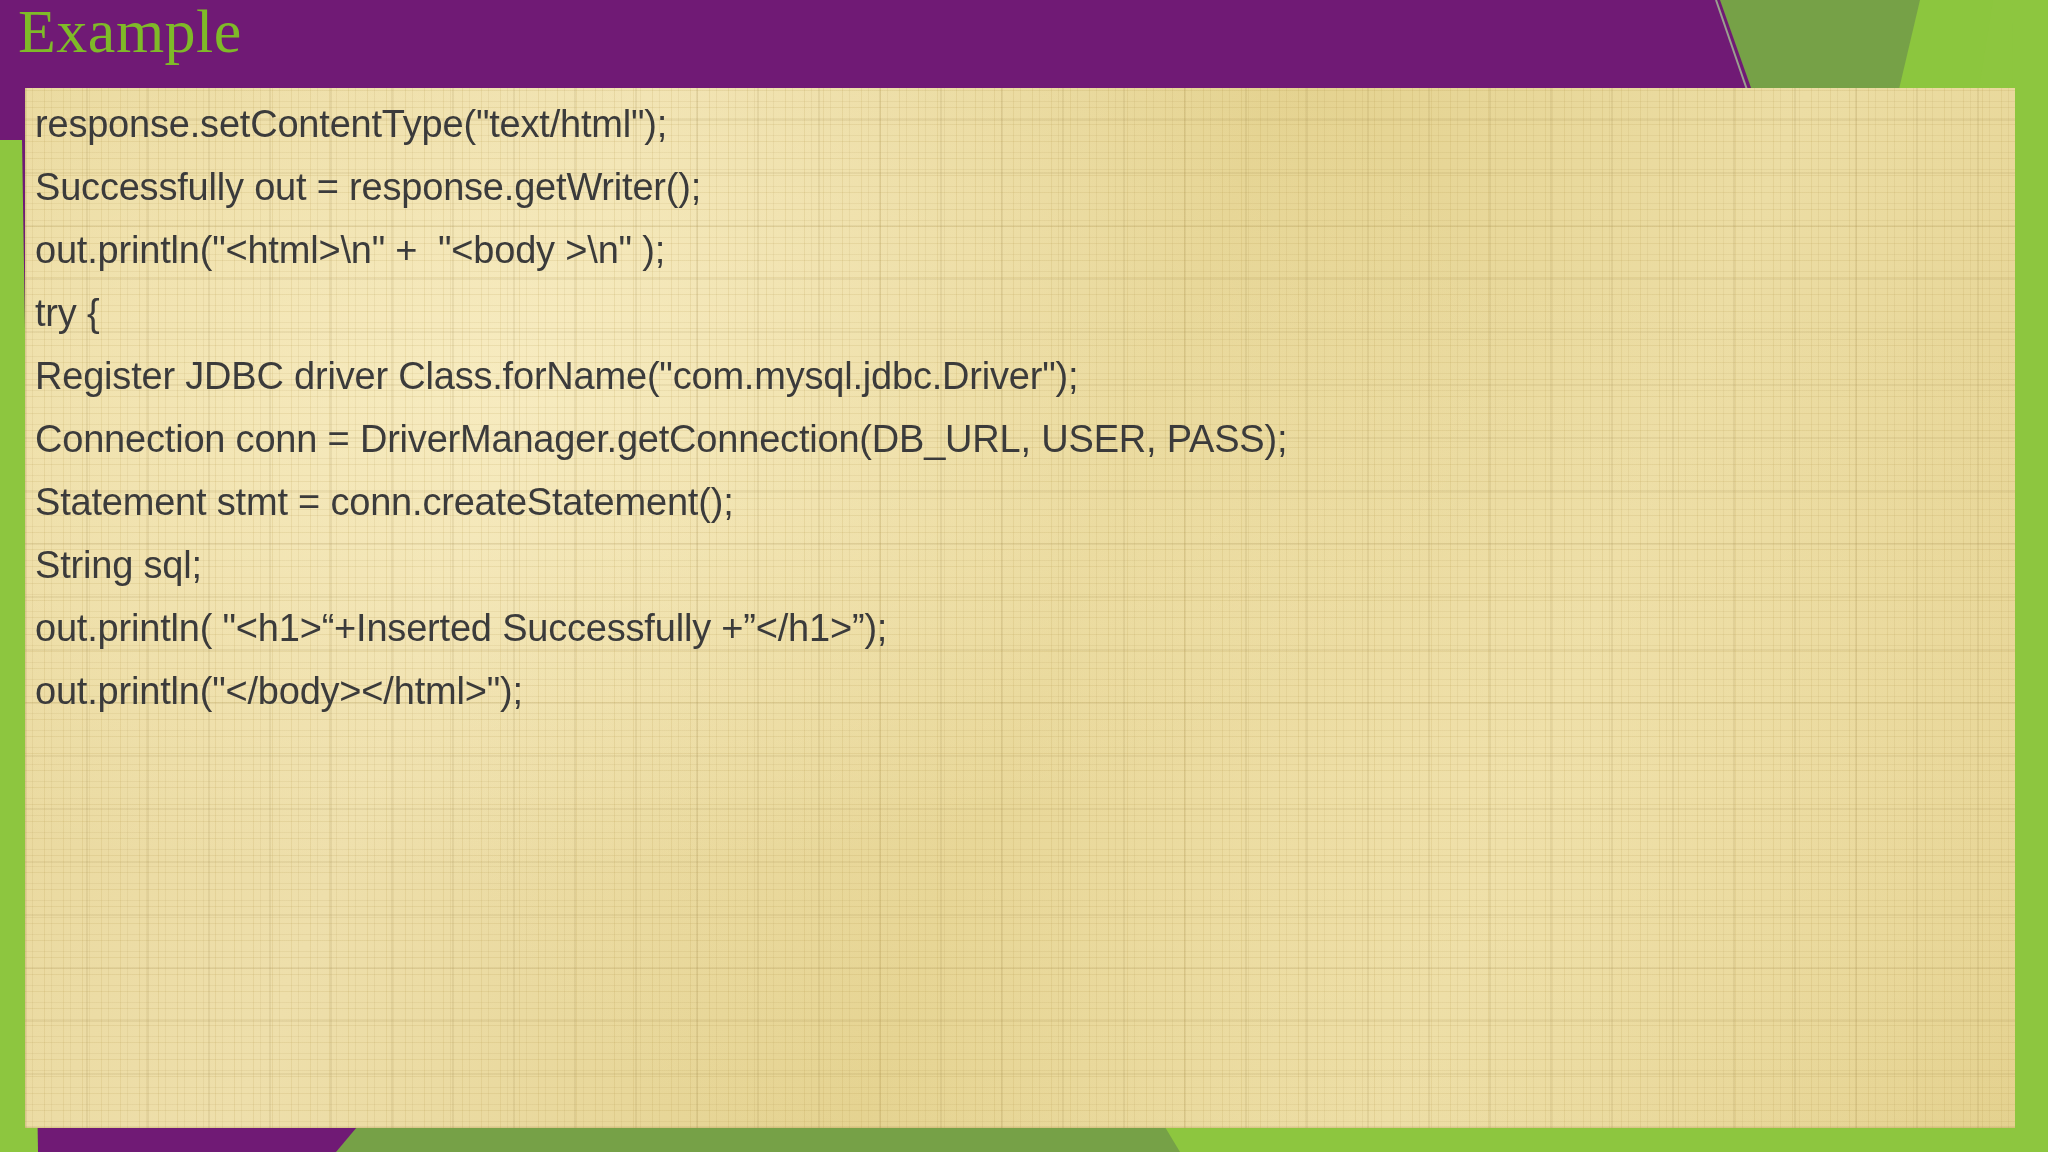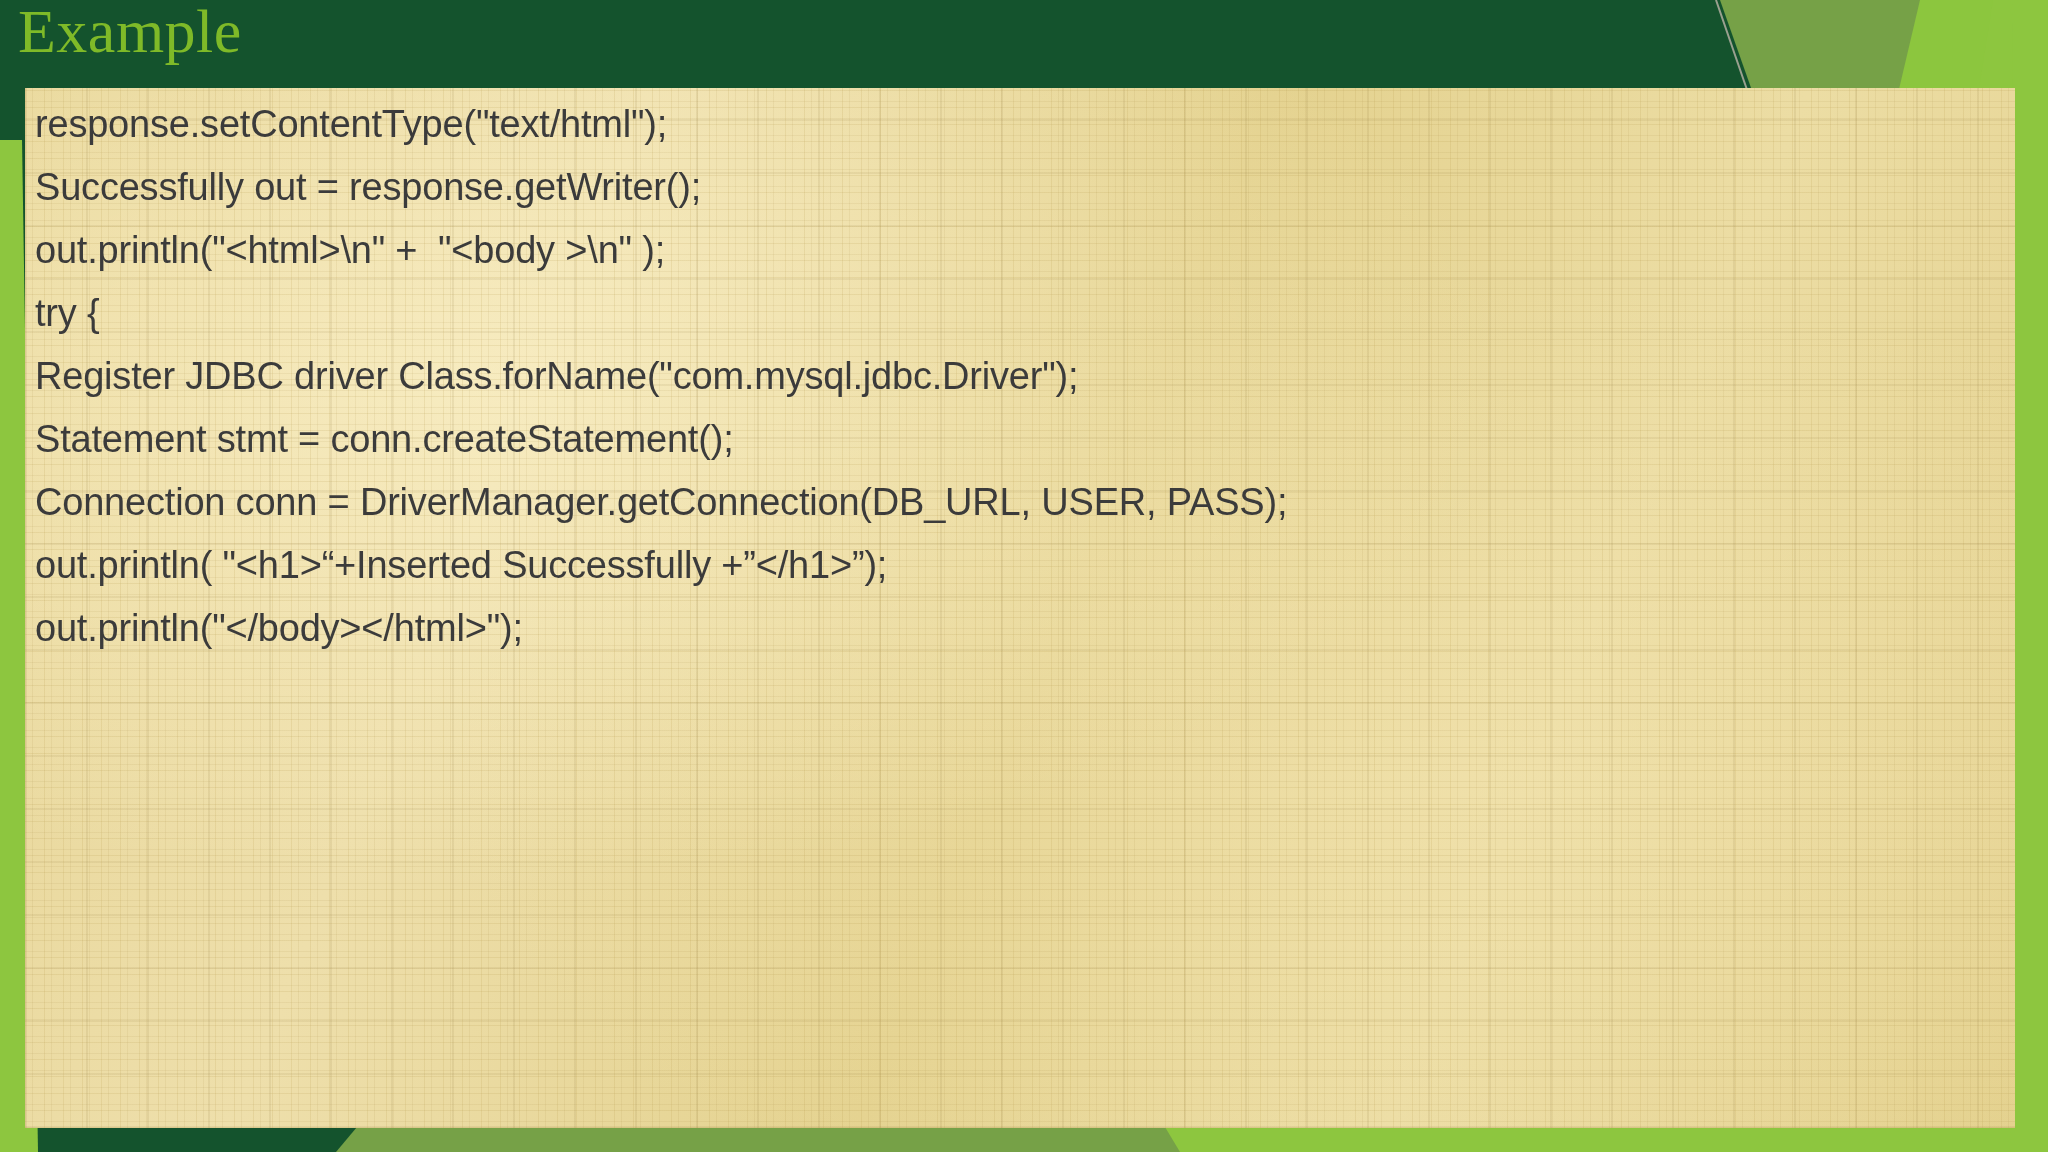--- a/index.html
+++ b/index.html
@@ -5,21 +5,21 @@
   html, body {
     margin: 0;
     padding: 0;
     background: #ffffff;
   }
   #slide {
     position: relative;
     width: 2048px;
     height: 1152px;
     overflow: hidden;
-    background: #14532d;
+    background: #701a75;
     font-family: "Liberation Sans", sans-serif;
   }
 
   
   .deco {
     position: absolute;
     pointer-events: none;
   }
   #deco-top-right {
     top: 0;
@@ -136,20 +136,21 @@
 
   <div id="title">Example</div>
 
   <div id="content-box">
     <ul id="code-list">
       <li class="code-line">response.setContentType("text/html");</li>
       <li class="code-line">Successfully out = response.getWriter();</li>
       <li class="code-line">out.println("&lt;html&gt;\n" +  "&lt;body &gt;\n" );</li>
       <li class="code-line">try {</li>
       <li class="code-line">Register JDBC driver Class.forName("com.mysql.jdbc.Driver");</li>
+      <li class="code-line">Connection conn = DriverManager.getConnection(DB_URL, USER, PASS);</li>
       <li class="code-line">Statement stmt = conn.createStatement();</li>
-      <li class="code-line">Connection conn = DriverManager.getConnection(DB_URL, USER, PASS);</li>
+      <li class="code-line">String sql;</li>
       <li class="code-line">out.println( "&lt;h1&gt;“+Inserted Successfully +”&lt;/h1&gt;”);</li>
       <li class="code-line">out.println("&lt;/body&gt;&lt;/html&gt;");</li>
     </ul>
   </div>
 
 </div>
 
 </body></html>

